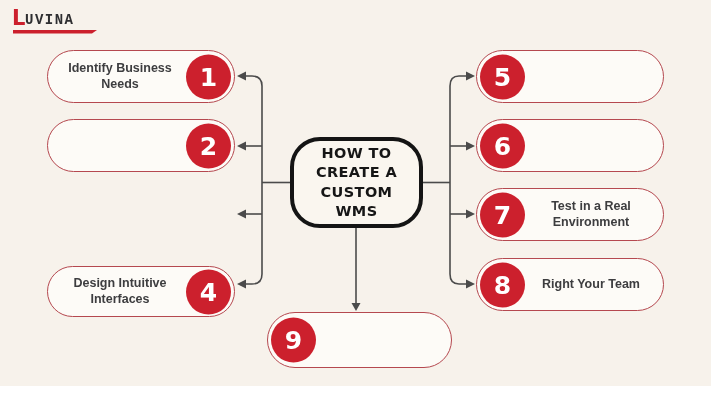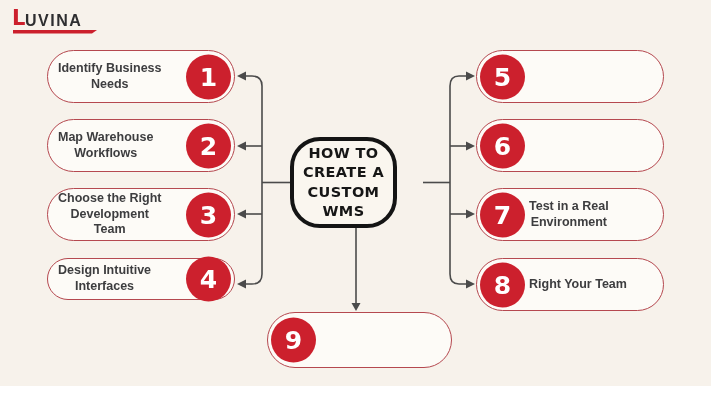--- a/index.html
+++ b/index.html
@@ -10,70 +10,70 @@
   }
   .footer-strip{position:absolute;left:0;right:0;bottom:0;height:14px;background:#ffffff;}
 
   
   .logo{position:absolute;left:12px;top:6px;width:92px;height:32px;}
   .logo-l{
     position:absolute;left:0;top:0;font-family:"DejaVu Sans",sans-serif;
     font-weight:bold;font-size:21px;line-height:24px;color:var(--accent-red,#CC202D);
   }
   .logo-rest{
-    position:absolute;left:13px;top:6px;font-family:Liberation Sans, sans-serif;
-    font-weight:bold;font-size:16px;letter-spacing:1.5px;color:#2E2E30;
+    position:absolute;left:13px;top:6px;font-family:Liberation Mono, monospace;
+    font-weight:bold;font-size:14px;letter-spacing:1.5px;color:#2E2E30;
   }
   .logo-underline{
     position:absolute;left:1px;top:24px;width:84px;height:3.5px;
     background:var(--accent-red,#CC202D);
     clip-path:polygon(0 0,100% 0,calc(100% - 5px) 100%,0 100%);
   }
 
   
   .wires{position:absolute;left:0;top:0;pointer-events:none;}
   .wires path{fill:none;stroke:var(--wire-gray,#4B4B4B);stroke-width:1.6;}
   .wires polygon{fill:var(--wire-gray,#4B4B4B);}
 
   
   .pill{
     position:absolute;box-sizing:border-box;
     background:var(--pill-fill,#FDFBF7);
     border:1.5px solid var(--pill-border,#B5484F);
     border-radius:28px;
-    display:flex;align-items:center;justify-content:flex-start;
+    display:flex;align-items:center;justify-content:center;
   }
   .pill .badge{
     position:absolute;top:50%;transform:translateY(-50%);
     width:45px;height:45px;border-radius:50%;
     background:var(--accent-red,#CC202D);color:#ffffff;
     font-family:"DejaVu Sans",sans-serif;font-weight:bold;font-size:25px;
     display:flex;align-items:center;justify-content:center;
   }
   .badge-right .badge{right:3px;}
   .badge-left  .badge{left:3px;}
   .badge-right{padding:2px 52px 2px 10px;}
   .badge-left {padding:2px 10px 2px 52px;}
   .pill .label{
     font-size:12.5px;font-weight:bold;color:#3D3D3F;text-align:center;
     line-height:1.25;white-space:pre-line;
   }
   .p1{left:47px;top:50px;width:188px;height:53px;}
   .p2{left:47px;top:119px;width:188px;height:53px;}
   .p3{left:47px;top:188px;width:188px;height:53px;}
-  .p4{left:47px;top:258px;width:188px;height:42px;}
+  .p4{left:47px;top:266px;width:188px;height:51px;}
   .p5{left:476px;top:50px;width:188px;height:53px;}
   .p6{left:476px;top:119px;width:188px;height:53px;}
   .p7{left:476px;top:188px;width:188px;height:53px;}
   .p8{left:476px;top:258px;width:188px;height:53px;}
   .p9{left:267px;top:312px;width:185px;height:56px;}
 
   
   .center-box{
-    position:absolute;left:290px;top:137px;width:107px;height:91px;box-sizing:border-box;
+    position:absolute;left:290px;top:137px;width:133px;height:91px;box-sizing:border-box;
     background:#FAF6EF;border:4px solid var(--box-border,#141414);border-radius:30px;
     display:flex;align-items:center;justify-content:center;
   }
   .center-box .title{
     font-family:"DejaVu Sans",sans-serif;font-weight:bold;font-size:14.5px;
     line-height:1.32;letter-spacing:0.4px;color:#161616;text-align:center;white-space:pre-line;
   }
 </style>
 </head>
 <body>
@@ -116,29 +116,21 @@
 CUSTOM
 WMS</div>
   </div>
 
   <div class="pill p1 badge-right">
     <span class="label">Identify Business
 Needs</span>
     <span class="badge">1</span>
   </div>
   <div class="pill p2 badge-right">
-    <span class="label">Map Warehouse
-Workflows</span>
     <span class="badge">2</span>
-  </div>
-  <div class="pill p3 badge-right">
-    <span class="label">Choose the Right
-Development
-Team</span>
-    <span class="badge">3</span>
   </div>
   <div class="pill p4 badge-right">
     <span class="label">Design Intuitive
 Interfaces</span>
     <span class="badge">4</span>
   </div>
 
   <div class="pill p5 badge-left">
     <span class="badge">5</span>
   </div>

